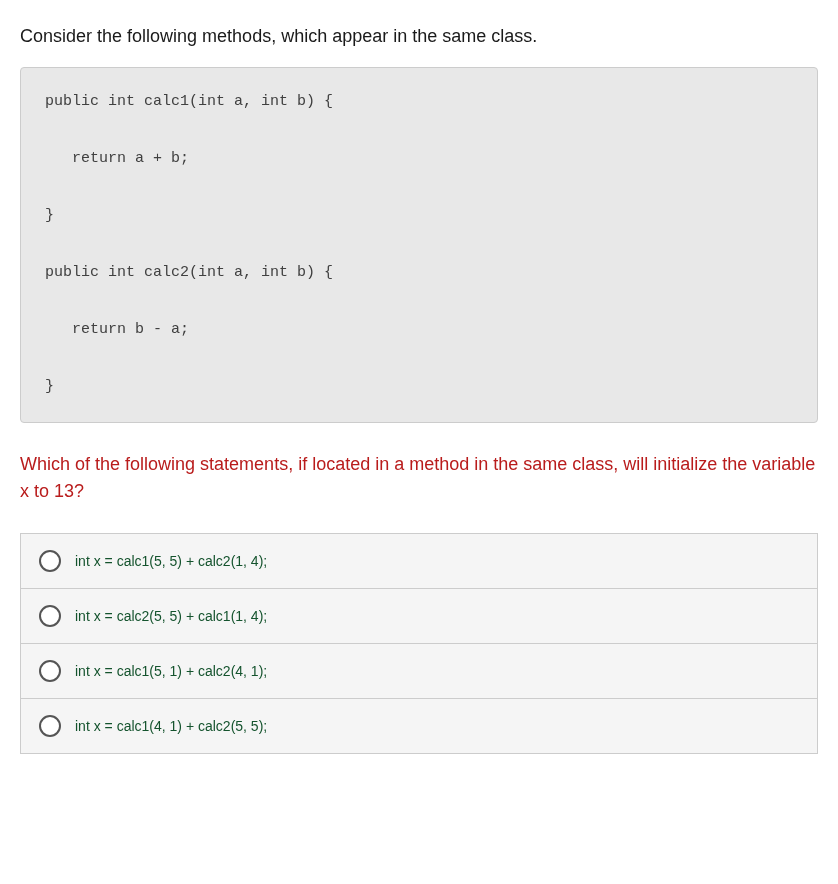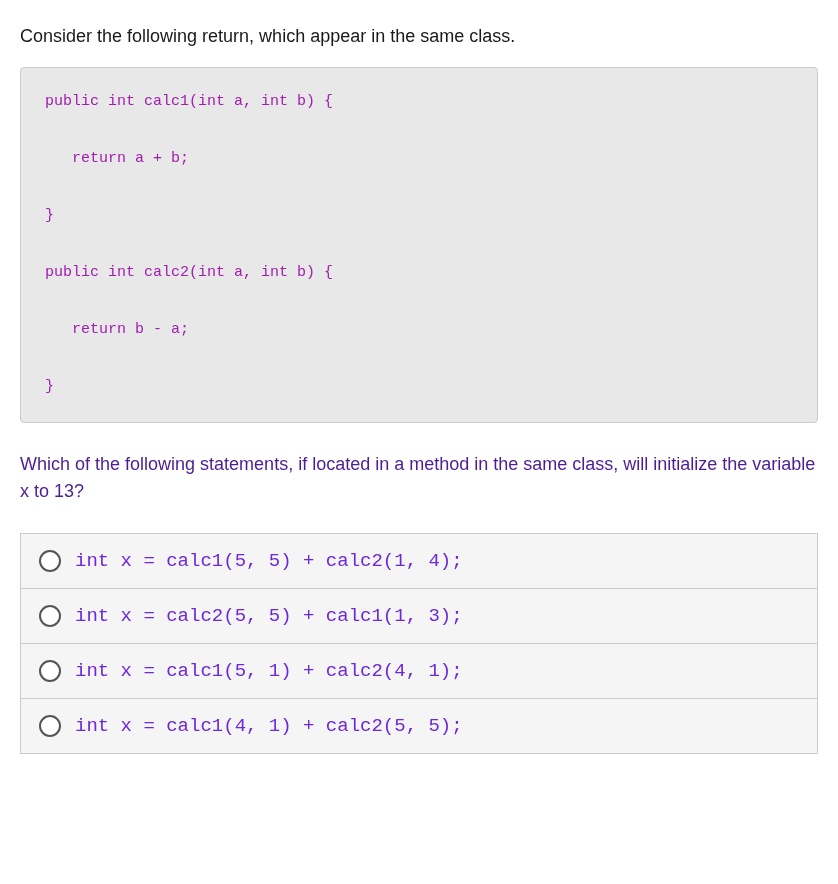--- a/index.html
+++ b/index.html
@@ -25,29 +25,29 @@
       line-height: 1.4;
     }
 
     .code-block {
       background-color: #e8e8e8;
       border: 1px solid #cccccc;
       border-radius: 4px;
       padding: 20px 24px;
       font-family: 'Courier New', Courier, monospace;
       font-size: 15px;
-      color: #a21caf;
+      color: #404040;
       line-height: 1.9;
       margin-bottom: 28px;
       white-space: pre;
     }
 
     .question-text {
       font-size: 18px;
-      color: #4c1d95;
+      color: #b91c1c;
       line-height: 1.5;
       margin-bottom: 28px;
     }
 
     .options-container {
       display: flex;
       flex-direction: column;
       gap: 0;
     }
 
@@ -71,29 +71,29 @@
       height: 22px;
       border-radius: 50%;
       border: 2px solid #555555;
       background-color: #ffffff;
       flex-shrink: 0;
       margin-right: 14px;
       display: inline-block;
     }
 
     .option-code {
-      font-family: Liberation Mono, monospace;
-      font-size: 19px;
-      color: #6d28d9;
+      font-family: Liberation Sans, sans-serif;
+      font-size: 14px;
+      color: #14532d;
     }
   </style>
 </head>
 <body>
 
-<p class="intro-text">Consider the following return, which appear in the same class.</p>
+<p class="intro-text">Consider the following methods, which appear in the same class.</p>
 
 <div class="code-block">public int calc1(int a, int b) {
 
    return a + b;
 
 }
 
 public int calc2(int a, int b) {
 
    return b - a;
@@ -102,21 +102,21 @@
 
 <p class="question-text">Which of the following statements, if located in a method in the same class, will initialize the variable x to 13?</p>
 
 <div class="options-container">
   <div class="option-row">
     <span class="radio-circle"></span>
     <span class="option-code">int x = calc1(5, 5) + calc2(1, 4);</span>
   </div>
   <div class="option-row">
     <span class="radio-circle"></span>
-    <span class="option-code">int x = calc2(5, 5) + calc1(1, 3);</span>
+    <span class="option-code">int x = calc2(5, 5) + calc1(1, 4);</span>
   </div>
   <div class="option-row">
     <span class="radio-circle"></span>
     <span class="option-code">int x = calc1(5, 1) + calc2(4, 1);</span>
   </div>
   <div class="option-row">
     <span class="radio-circle"></span>
     <span class="option-code">int x = calc1(4, 1) + calc2(5, 5);</span>
   </div>
 </div>

